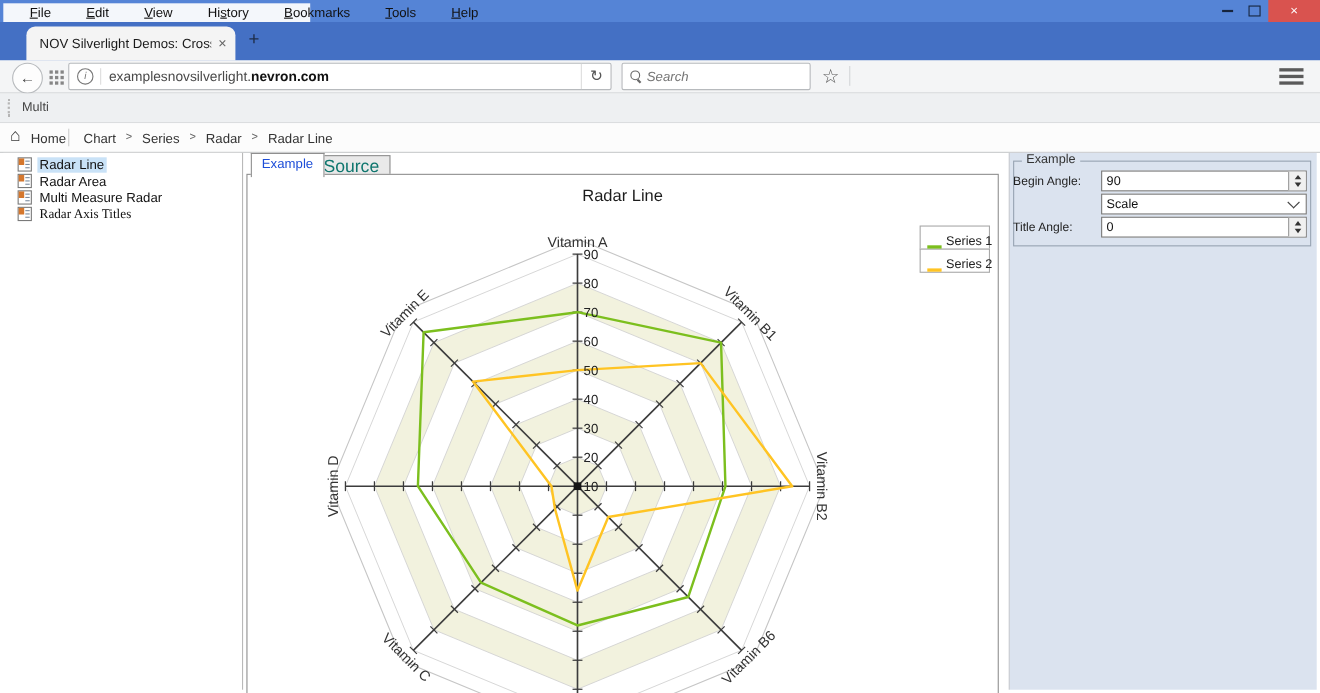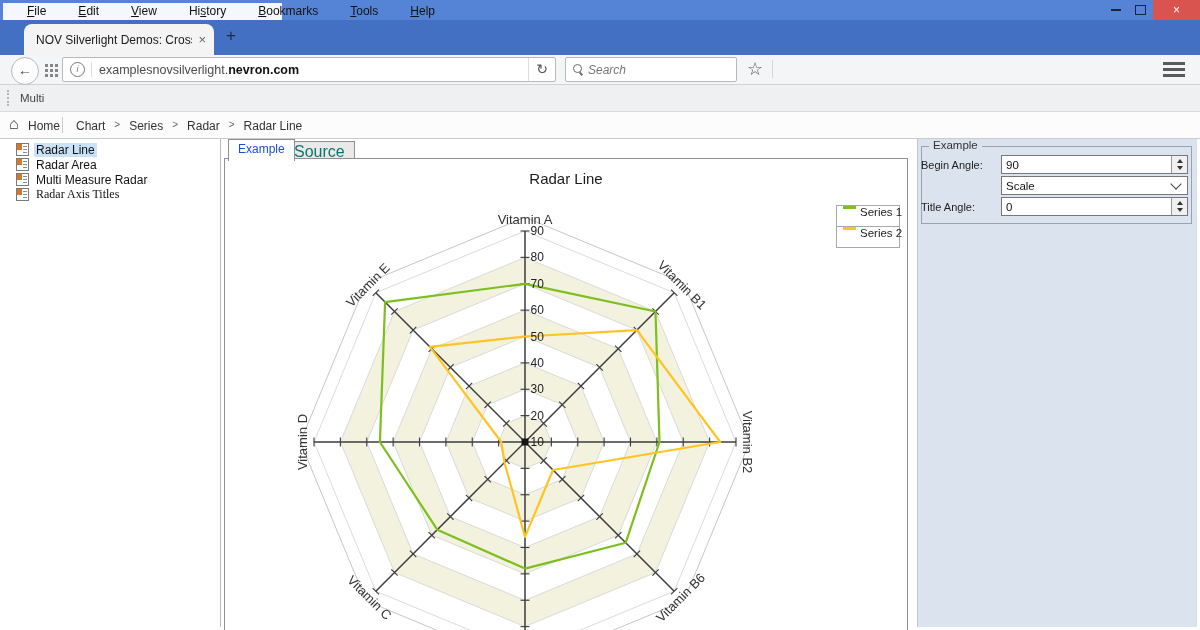--- a/index.html
+++ b/index.html
@@ -71,21 +71,21 @@
   
   .ctab-example{left:228px;top:139px;height:19px;background:#fff;border:1px solid #8f8f8f;border-bottom:none;
                 font-size:12px;color:#1d4ed8;padding:2px 9px 0;z-index:3;}
   .ctab-source{left:284px;top:141px;height:17px;background:#e9e9e9;border:1px solid #8f8f8f;
                font-size:16px;color:#0f766e;padding:1px 9px 0;z-index:1;}
   .chartbox{left:224px;top:158px;width:684px;height:478px;background:#fff;border:1px solid #8f8f8f;
             box-sizing:border-box;z-index:2;overflow:hidden;}
   .chart-title{position:absolute;left:0;top:11px;width:100%;text-align:center;font-size:15px;color:#1c1c1c;}
   #radar-svg{position:absolute;left:0;top:0;font-family:"Liberation Sans",sans-serif;}
   .legend{position:absolute;left:611px;top:47px;}
-  .legend-cell{width:62px;height:20px;background:#fff;border:1px solid #a8a8a8;display:flex;align-items:flex-start;margin-top:-1px;}
+  .legend-cell{width:62px;height:20px;background:#fff;border:1px solid #a8a8a8;display:flex;align-items:flex-end;margin-top:-1px;}
   .legend-dash{width:13px;height:3px;margin:0 4px 0 6px;flex:none;}
   .legend-label{font-size:11.5px;color:#222;white-space:nowrap;}
   
   .ctlpanel{left:918px;top:139px;width:279px;height:488px;background:#dbe3ef;}
   .panel-sep{left:917px;top:139px;width:1px;height:488px;background:#c2c6cc;}
   .fieldset{left:921px;top:146px;width:269px;height:76px;border:1px solid #97a3b2;}
   .fieldset-legend{left:929px;top:139px;background:#dbe3ef;padding:0 4px;font-size:11.5px;color:#333;}
   .ctl-label{position:absolute;width:77px;text-align:left;font-size:11px;color:#222;line-height:20px;}
   .ctl-input{position:absolute;left:1001px;width:187px;height:19px;background:#fff;border:1px solid #777;
              box-sizing:border-box;display:flex;align-items:center;}

